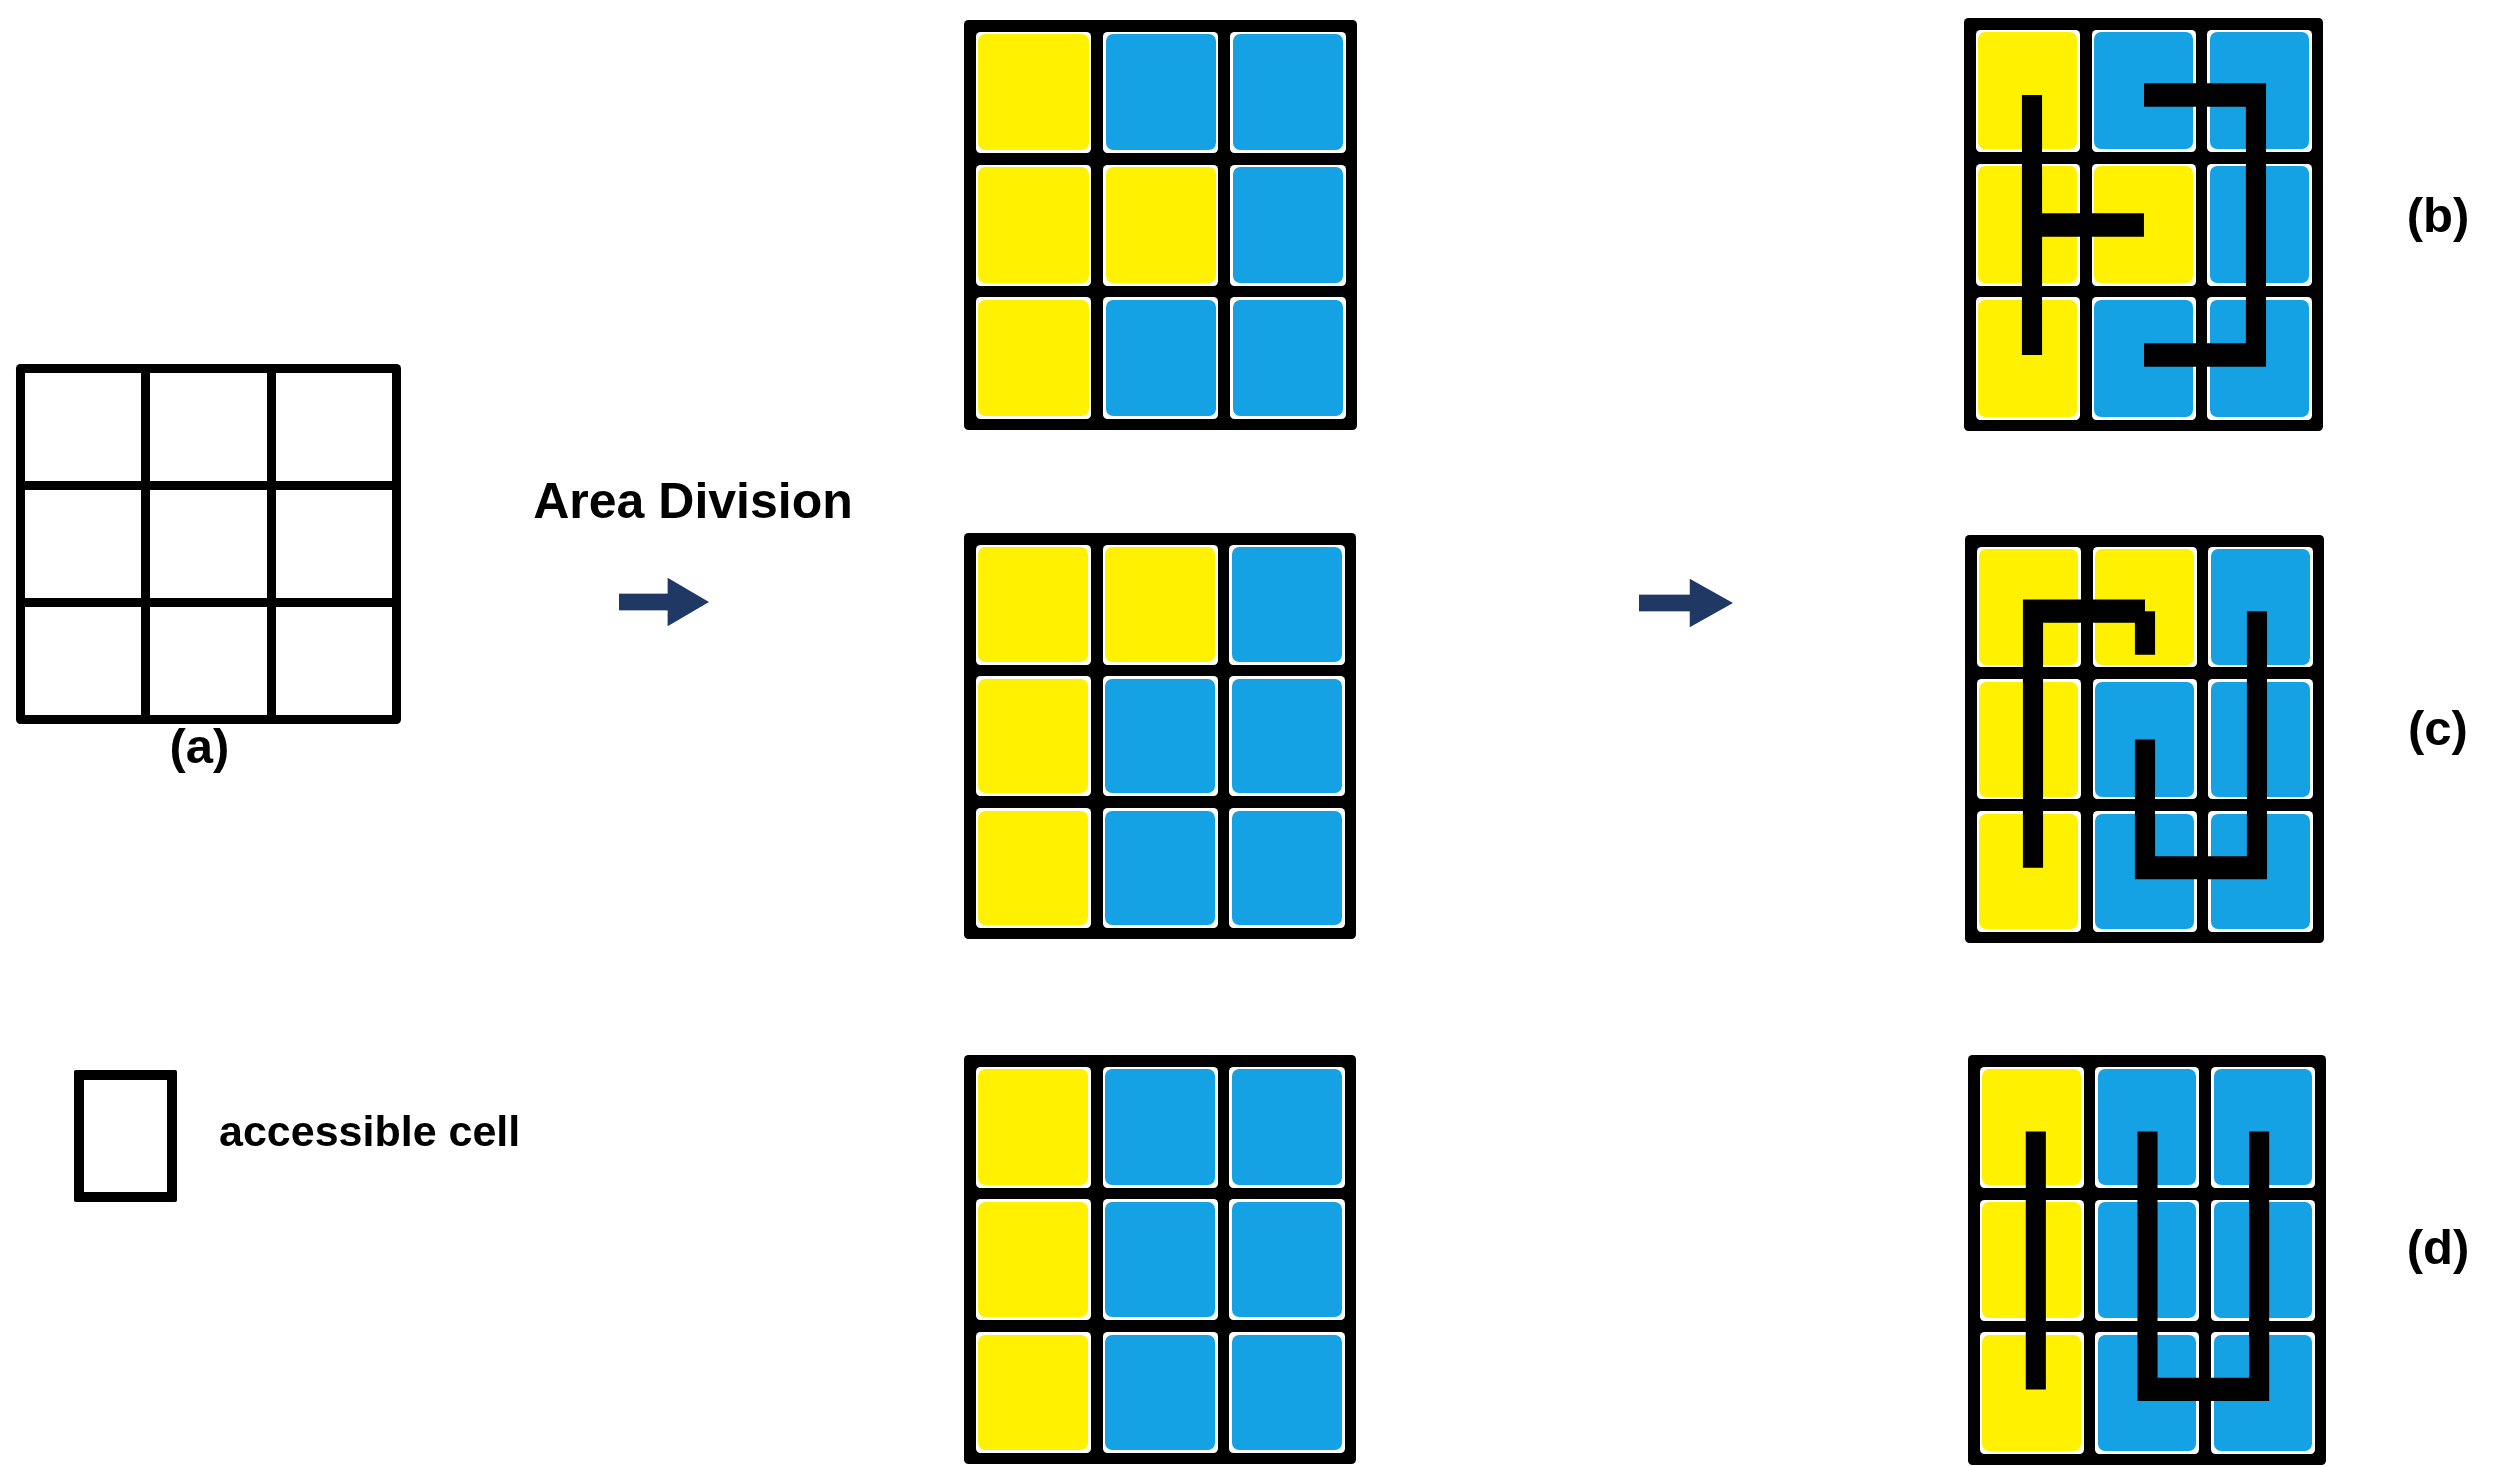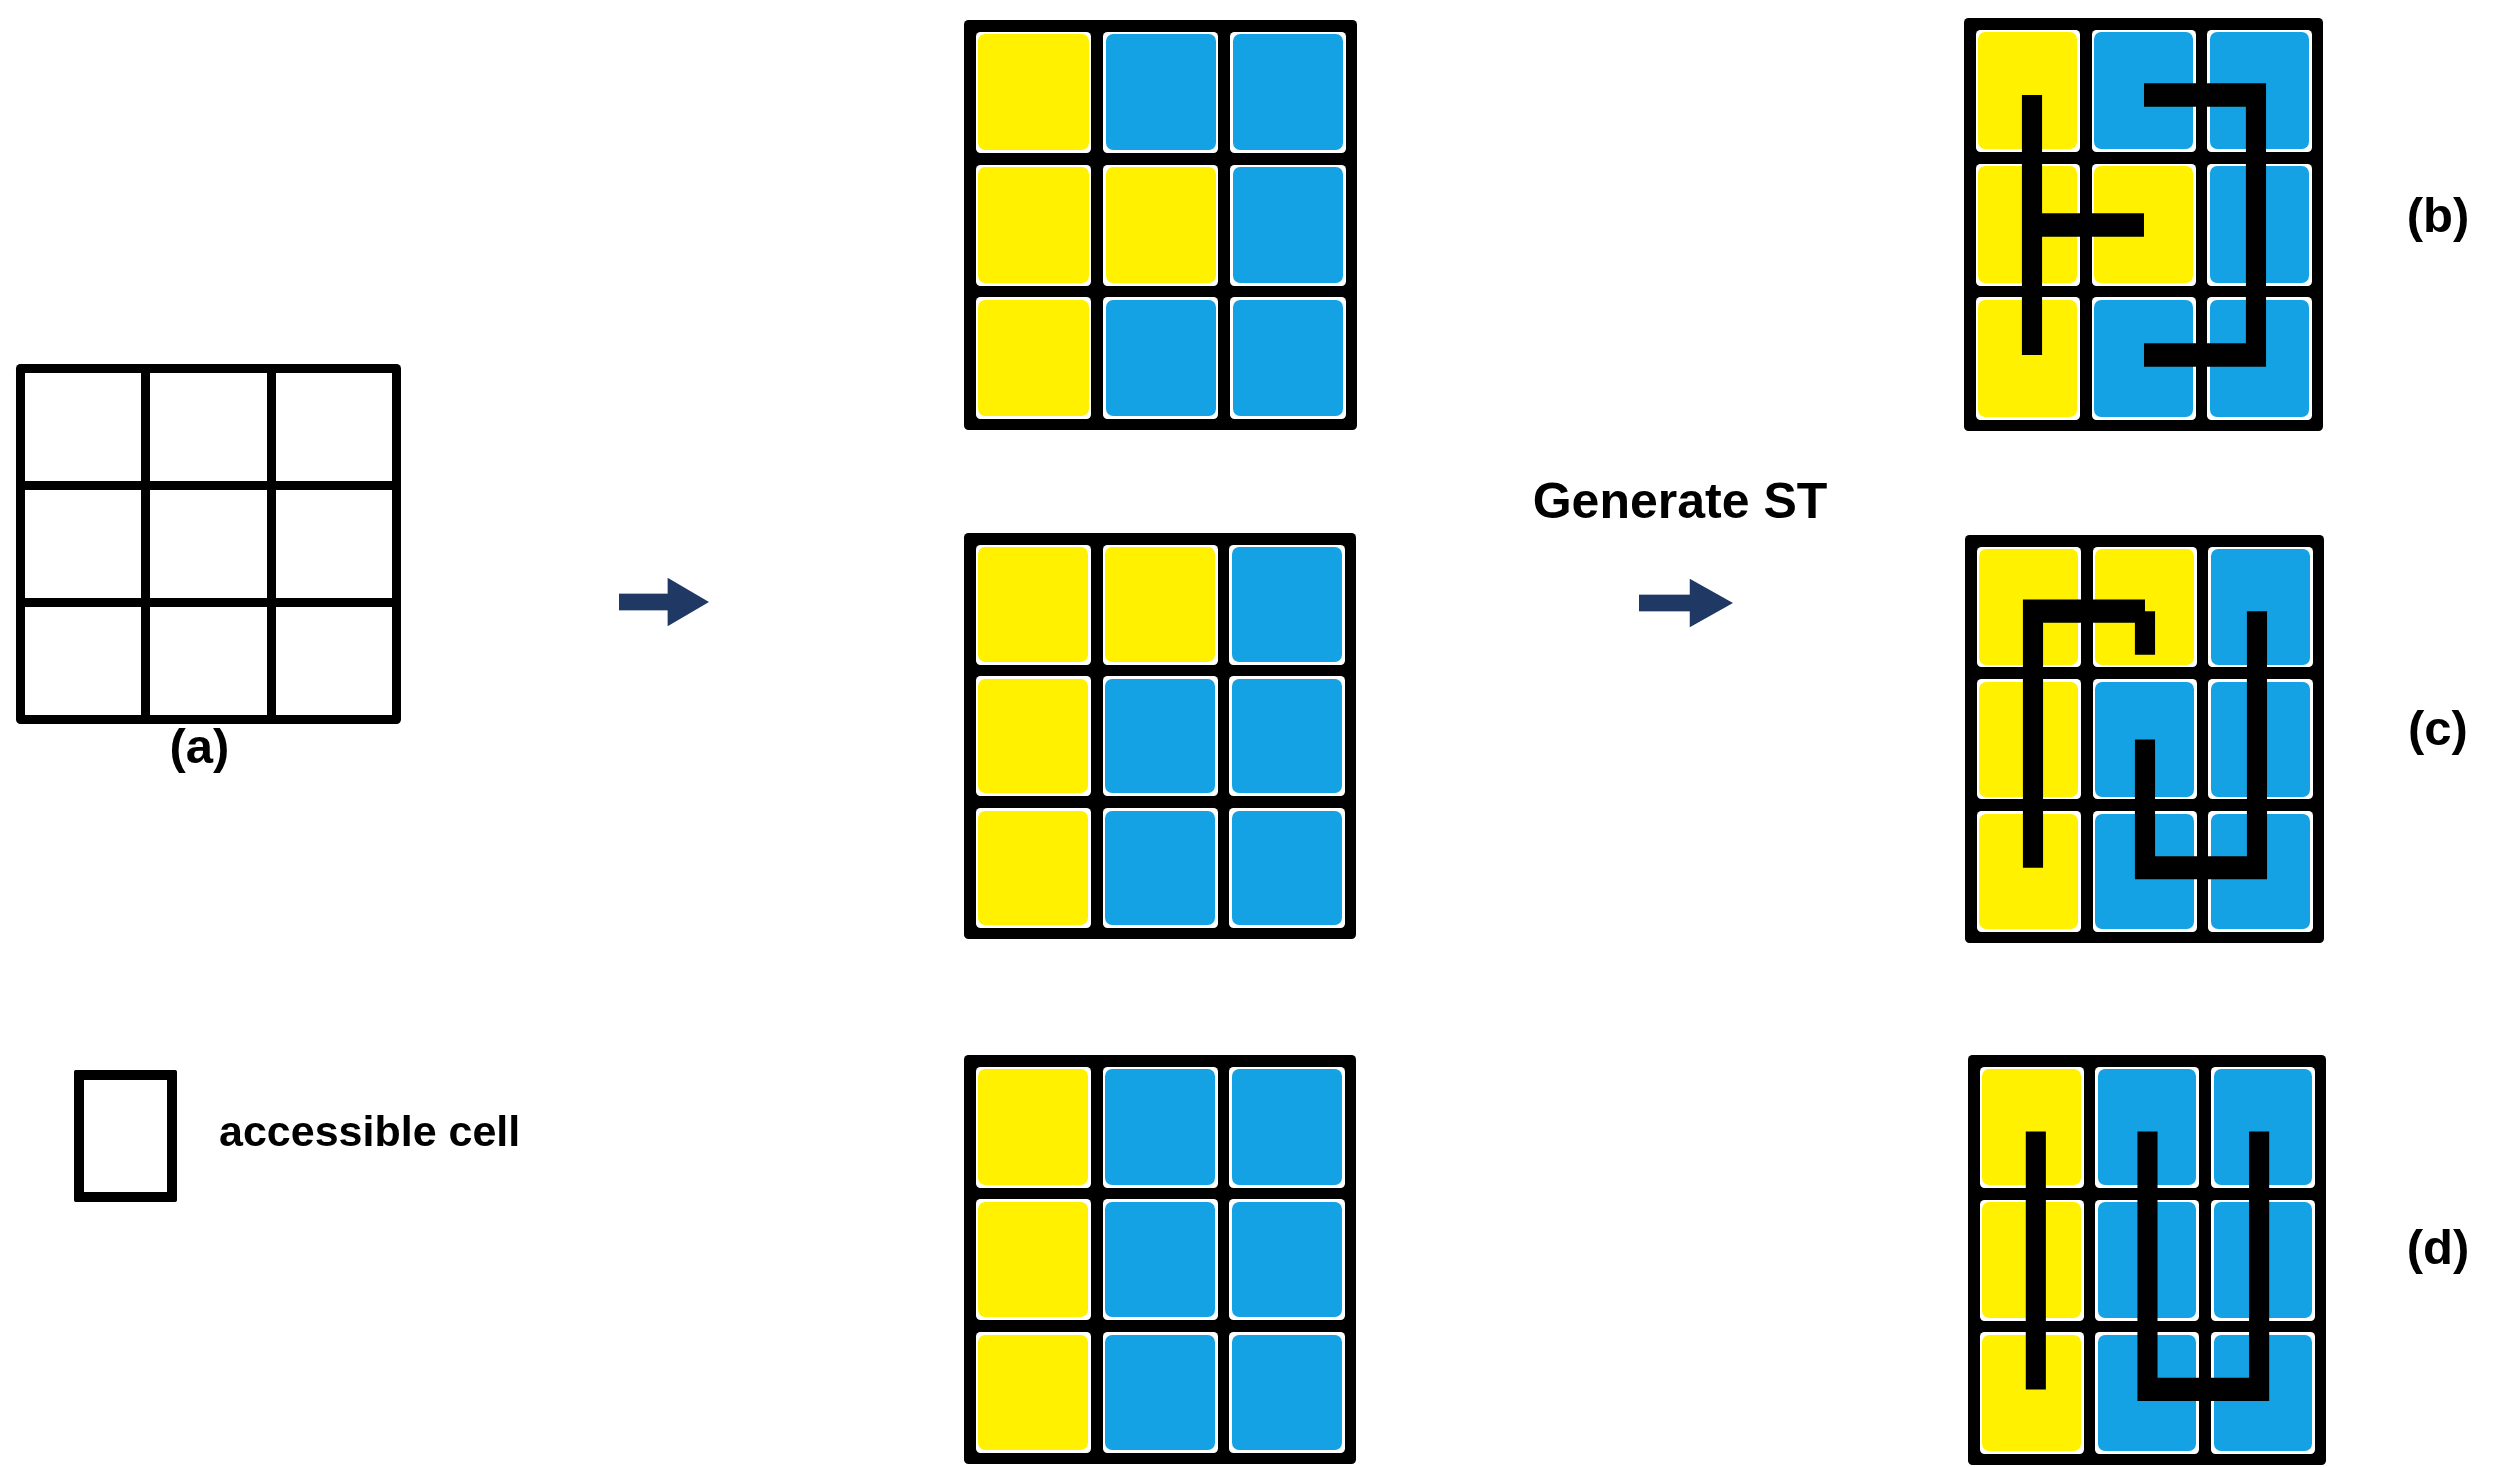--- a/index.html
+++ b/index.html
@@ -69,26 +69,26 @@
       </div>
       <div class="cell">
         <div class="fill" style="background: rgb(255, 255, 255);"></div>
       </div>
     </div>
   <div class="caption" id="cap-a">(a)</div>
 
   <div id="legend-swatch"></div>
   <div class="legend-label" id="legend-text">accessible cell</div>
 
+  <div class="step-label" id="label-division">Area Division</div>
   <svg id="arrow-1" viewBox="0 0 100 56" preserveAspectRatio="none">
     <rect class="arrow-shape" x="0" y="19" width="58" height="18" fill="#1F3864"></rect>
     <polygon class="arrow-shape" points="54,2 100,28 54,54" fill="#1F3864"></polygon>
   </svg>
 
-  <div class="step-label" id="label-st">Generate ST</div>
   <svg id="arrow-2" viewBox="0 0 100 56" preserveAspectRatio="none">
     <rect class="arrow-shape" x="0" y="19" width="58" height="18" fill="#1F3864"></rect>
     <polygon class="arrow-shape" points="54,2 100,28 54,54" fill="#1F3864"></polygon>
   </svg>
 
   <div class="grid grid-colored" id="grid-div-0">
       <div class="cell">
         <div class="fill" style="background: rgb(255, 241, 0);"></div>
       </div>
       <div class="cell">

